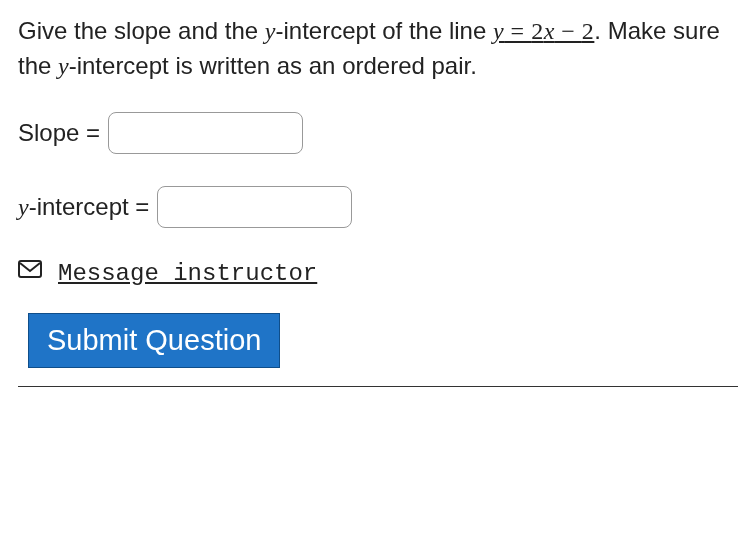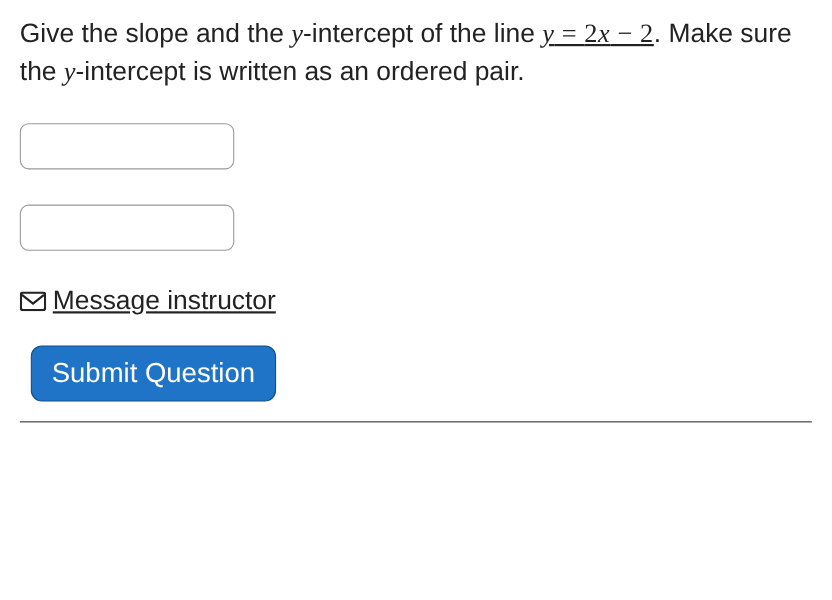--- a/index.html
+++ b/index.html
@@ -37,57 +37,62 @@
   }
   .help-row {
     display: flex;
     align-items: center;
     gap: 10px;
     margin: 0 0 26px 0;
     font-size: 24px;
   }
   .help-link {
     display: inline-flex;
-    align-items: center;
-    gap: 6px;
+    align-items: flex-start;
+    gap: 16px;
     color: #222;
     text-decoration: underline;
     cursor: pointer;
+    font-family: Liberation Mono, monospace;
   }
   .envelope-svg { display:inline-block; vertical-align: middle; }
   .submit-btn {
     background: #1f74c7;
     color: #fff;
     border: 1px solid #0f4e8a;
-    border-radius: 10px;
+    border-radius: 0;
     padding: 10px 18px;
-    font-size: 25px;
+    font-size: 29px;
     cursor: pointer;
     margin-left: 10px;
   }
   hr.bottom-rule {
     border: none;
     border-top: 1.5px solid #333;
     margin: 18px 0 0 0;
   }
 </style>
 </head>
 <body>
 
 
 
 <div class="prompt">
   <span>Give the slope and the </span><span class="math-i">y</span><span>-intercept of the line </span><span class="equation"><span class="math-i">y</span><span class="math"> = </span><span class="math">2<span class="math-i">x</span></span><span class="math"> − </span><span class="math">2</span></span><span>. Make sure the </span><span class="math-i">y</span><span>-intercept is written as an ordered pair.</span>
 </div>
 
 <div class="row">
+  <span class="row-label">Slope =</span>
   <input class="answer" type="text" value="" style="">
 </div>
 
 <div class="row">
+  <span class="row-label">
+    <span class="math-i">y</span><span>-intercept =</span>
+  </span>
   <input class="answer" type="text" value="" style="">
 </div>
 
 <div class="help-row">
   <a class="help-link">
     <svg class="envelope-svg" width="24" height="18" viewBox="0 0 24 18">
       <rect x="1" y="1" width="22" height="16" rx="2" ry="2" fill="none" stroke="#222" stroke-width="2"></rect>
       <path d="M2 3 L12 11 L22 3" fill="none" stroke="#222" stroke-width="2"></path>
     </svg>
     <span> Message instructor</span>

